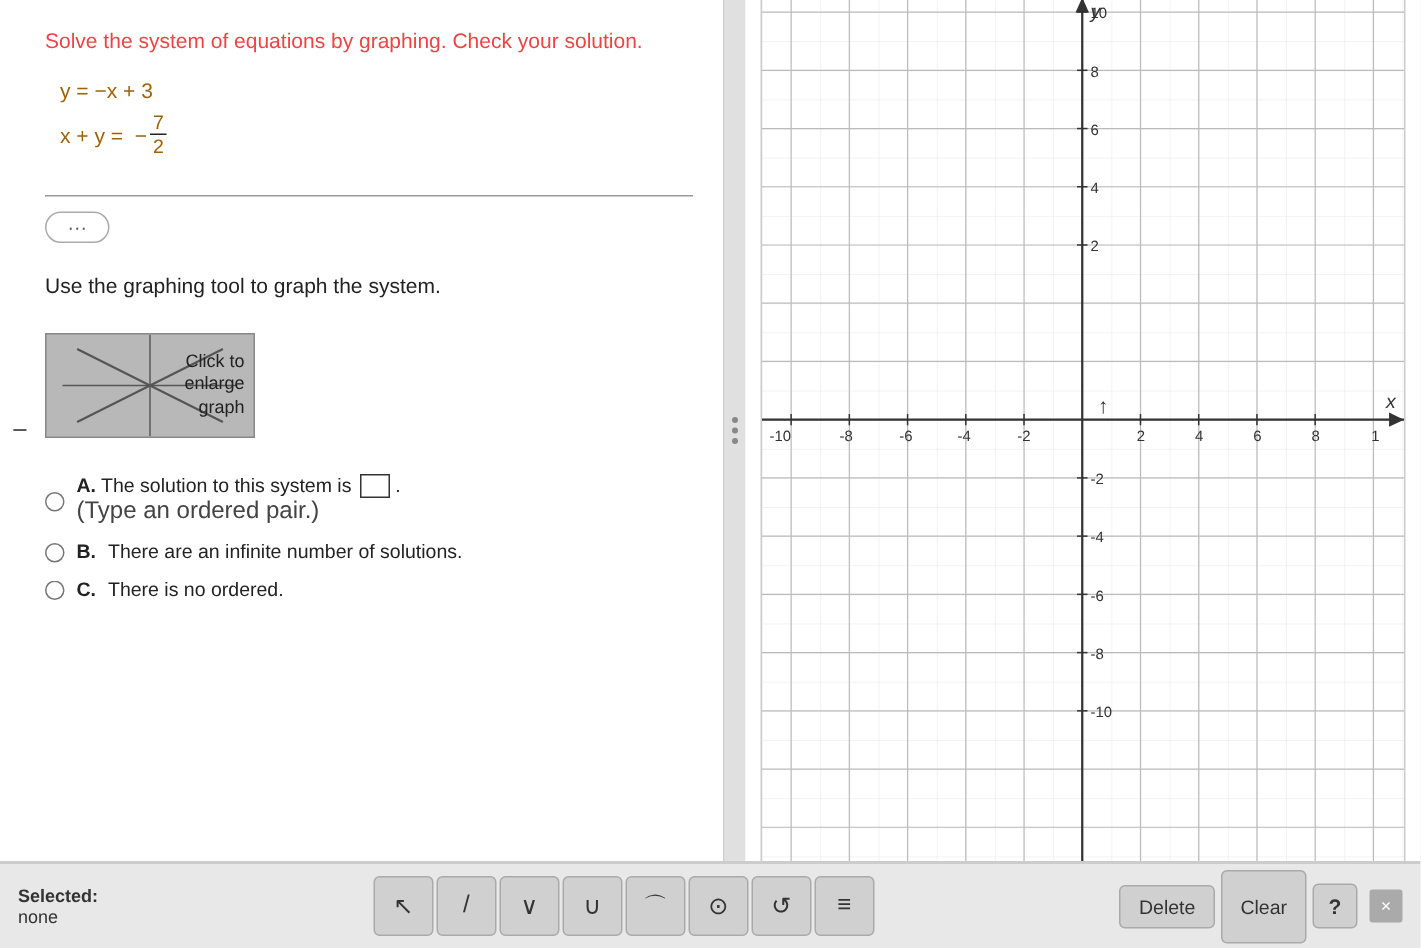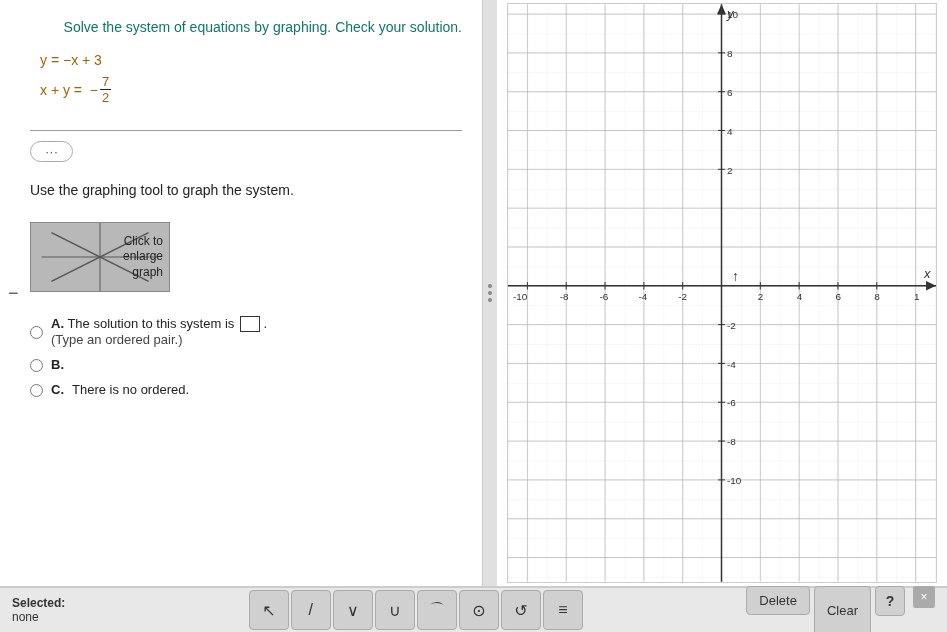--- a/index.html
+++ b/index.html
@@ -25,24 +25,23 @@
       width: 490px;
       padding: 18px 20px 10px 30px;
       display: flex;
       flex-direction: column;
       border-right: 1px solid #ccc;
       position: relative;
     }
 
     .problem-title {
       font-size: 14px;
-      color: #0f766e;
+      color: #ef4444;
       line-height: 1.4;
       margin-bottom: 14px;
-      text-align: right;
     }
 
     .equations {
       margin-left: 10px;
       margin-bottom: 10px;
     }
 
     .equation-row {
       font-size: 14px;
       color: #a16207;
@@ -201,21 +200,21 @@
     }
 
     .graph-container {
       position: relative;
       width: 430px;
       height: 580px;
     }
 
     
     .bottom-toolbar {
-      height: 46px;
+      height: 58px;
       background: #e8e8e8;
       border-top: 2px solid #ccc;
       display: flex;
       align-items: center;
       padding: 0 12px;
       gap: 0;
     }
 
     .selected-info {
       display: flex;
@@ -251,21 +250,21 @@
       display: flex;
       align-items: center;
       justify-content: center;
       cursor: pointer;
       font-size: 16px;
       color: #333;
     }
 
     .toolbar-right {
       display: flex;
-      align-items: flex-start;
+      align-items: center;
       gap: 4px;
     }
 
     .delete-btn {
       background: #d0d0d0;
       border: 1px solid #aaa;
       border-radius: 4px;
       padding: 6px 12px;
       font-size: 13px;
       cursor: pointer;
@@ -375,27 +374,28 @@
     <div class="choices">
 
       <div class="choice-row">
         <input type="radio" name="choice" value="A" style="">
         <div>
           <span class="choice-label">A.</span>
           <span>The solution to this system is</span>
           <span class="solution-box"></span>
           <span>.</span>
           <br>
-          <span style="font-size:13px; color:#444;">(Type an ordered pair.)</span>
+          <span style="font-size:16px; color:#444;">(Type an ordered pair.)</span>
         </div>
       </div>
 
       <div class="choice-row">
         <input type="radio" name="choice" value="B" style="">
         <span class="choice-label">B.</span>
+        <span>There are an infinite number of solutions.</span>
       </div>
 
       <div class="choice-row">
         <input type="radio" name="choice" value="C" style="">
         <span class="choice-label">C.</span>
         <span>There is no ordered.</span>
       </div>
     </div>
   </div>
 

